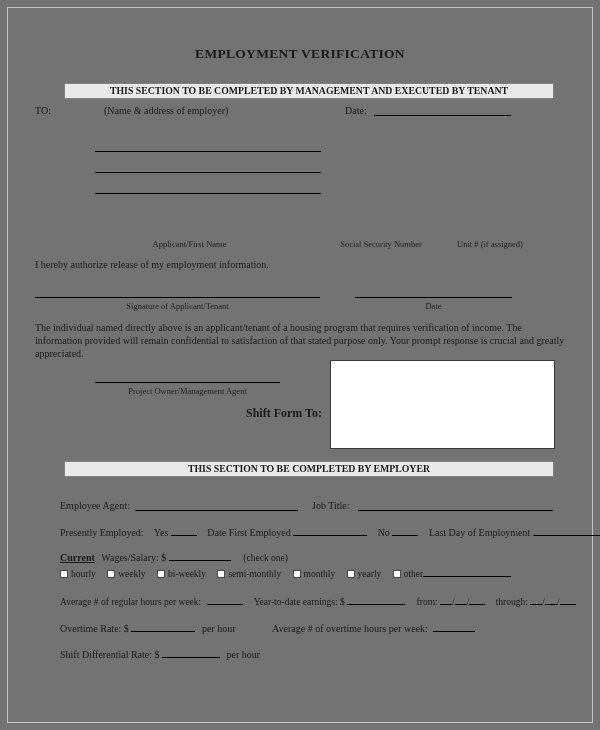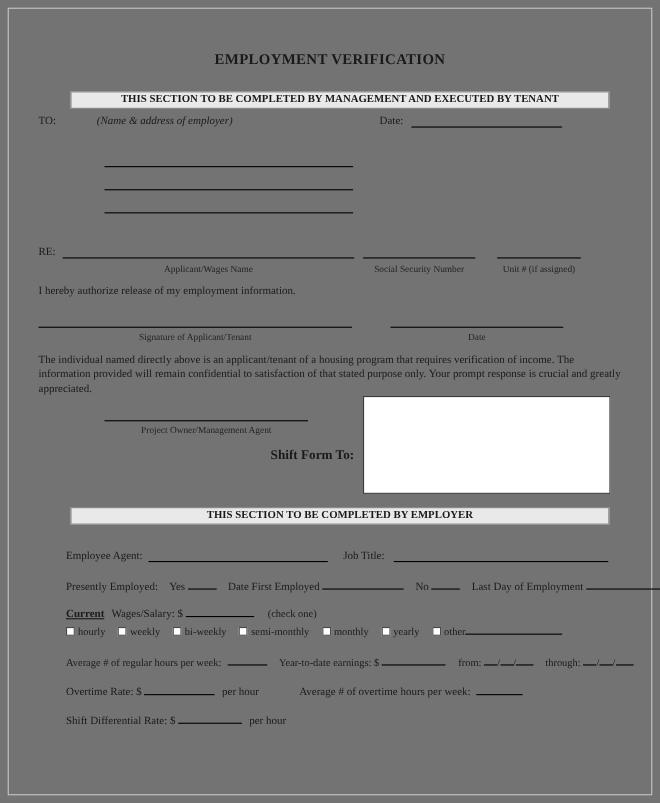--- a/index.html
+++ b/index.html
@@ -37,37 +37,31 @@
   <div class="page-frame"></div>
 
   <div class="abs title">EMPLOYMENT VERIFICATION</div>
 
   <div class="abs bar" style="top:83px;">
     <span>THIS SECTION TO BE COMPLETED BY MANAGEMENT AND EXECUTED BY TENANT</span>
   </div>
 
   <div class="abs t10" style="left:0; top:105px; width:600px; height:16px;">
     <span class="abs" style="left:35px;">TO:</span>
-    <span class="abs" style="left:88px;font-style:italic;">(Name &amp; address of employer)</span>
+    <span class="abs" style="left:104px;">(Name &amp; address of employer)</span>
     <span class="abs" style="left:345px;">Date:</span>
     <span class="blank-abs" style="left:374px; top:1px; width:137px;"></span>
   </div>
 
   <span class="blank-abs" style="left:95px; top:142px; width:226px;"></span>
   <span class="blank-abs" style="left:95px; top:163px; width:226px;"></span>
   <span class="blank-abs" style="left:95px; top:184px; width:226px;"></span>
 
-  <div class="abs t10" style="left:0; top:224px; width:600px; height:14px;">
-    <span class="abs" style="left:35px;">RE:</span>
-    <span class="blank-abs" style="left:57px; top:1px; width:265px;"></span>
-    <span class="blank-abs" style="left:330px; top:1px; width:102px;"></span>
-    <span class="blank-abs" style="left:452px; top:1px; width:76px;"></span>
-  </div>
   <div class="abs t85" style="left:0; top:239px; width:600px; height:12px;">
-    <span class="abs center" style="left:57px; width:265px;">Applicant/Wages Name</span>
+    <span class="abs center" style="left:57px; width:265px;">Applicant/First Name</span>
     <span class="abs center" style="left:305px; width:152px;">Social Security Number</span>
     <span class="abs center" style="left:420px; width:140px;">Unit # (if assigned)</span>
   </div>
 
   <div class="abs t10" style="left:35px; top:259px; width:520px;">I hereby authorize release of my employment information.</div>
 
   <span class="blank-abs" style="left:35px; top:288px; width:285px;"></span>
   <span class="blank-abs" style="left:355px; top:288px; width:157px;"></span>
   <div class="abs t85" style="left:0; top:301px; width:520px; height:12px;">
     <span class="abs center" style="left:35px; width:285px;">Signature of Applicant/Tenant</span>

